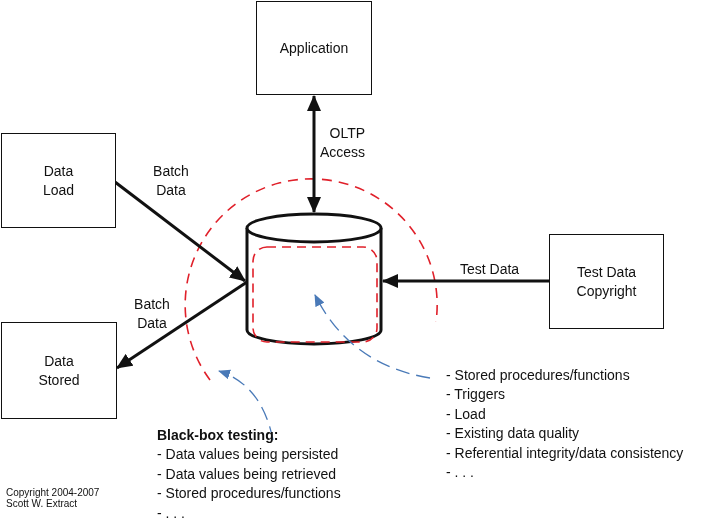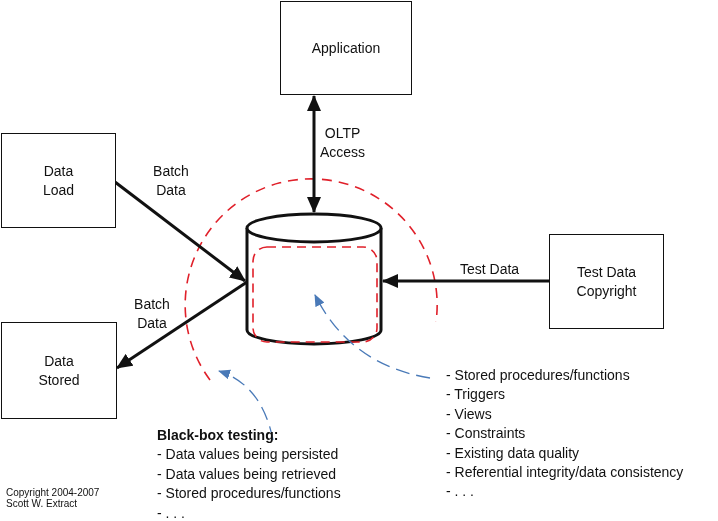--- a/index.html
+++ b/index.html
@@ -47,21 +47,21 @@
   <line x1="115" y1="182" x2="245" y2="281" stroke="#111" stroke-width="3" marker-end="url(#ahBig)"></line>
 
   <line x1="247" y1="282" x2="117" y2="368" stroke="#111" stroke-width="3" marker-end="url(#ahBig)"></line>
 
   <line x1="550" y1="281" x2="383" y2="281" stroke="#111" stroke-width="3" marker-end="url(#ahBig)"></line>
 
   <path d="M273,440 Q262,385 219,371" fill="none" stroke="#4a7ab8" stroke-width="1.3" stroke-dasharray="14,7" marker-end="url(#ahBlue)"></path>
   <path d="M430,378 Q350,365 315,295" fill="none" stroke="#4a7ab8" stroke-width="1.3" stroke-dasharray="14,7" marker-end="url(#ahBlue)"></path>
 </svg>
 
-<div class="box" style="left:256px; top:1px; width:132px; height:94px;margin-left:24px;">
+<div class="box" style="left:256px; top:1px; width:116px; height:94px;">
   <span>Application</span>
 </div>
 
 <div class="box" style="left:1px; top:133px; width:115px; height:95px;">
   <div>
     <div>Data</div>
     <div>Load</div>
   </div>
 </div>
 
@@ -72,21 +72,21 @@
   </div>
 </div>
 
 <div class="box" style="left:549px; top:234px; width:115px; height:95px;">
   <div>
     <div>Test Data</div>
     <div>Copyright</div>
   </div>
 </div>
 
-<div class="label" style="left:320px; top:124px; text-align:center;">
+<div class="label" style="left:320px; top:124px; text-align:right;">
   <div>OLTP</div>
   <div>Access</div>
 </div>
 
 <div class="label" style="left:148px; top:162px; width:46px;">
   <div>Batch</div>
   <div>Data</div>
 </div>
 
 <div class="label" style="left:129px; top:295px; width:46px;">
@@ -100,22 +100,21 @@
   <div class="title">Black-box testing:</div>
   <div>- Data values being persisted</div>
   <div>- Data values being retrieved</div>
   <div>- Stored procedures/functions</div>
   <div>- . . .</div>
 </div>
 
 <div class="notes" style="left:446px; top:366px;">
   <div>- Stored procedures/functions</div>
   <div>- Triggers</div>
-  <div>- Views</div>
-  <div>- Constraints</div>
+  <div>- Load</div>
   <div>- Existing data quality</div>
   <div>- Referential integrity/data consistency</div>
   <div>- . . .</div>
 </div>
 
 <div class="copyright" style="left:6px; top:487px;">
   <div>Copyright 2004-2007</div>
   <div>Scott W. Extract</div>
 </div>
 

